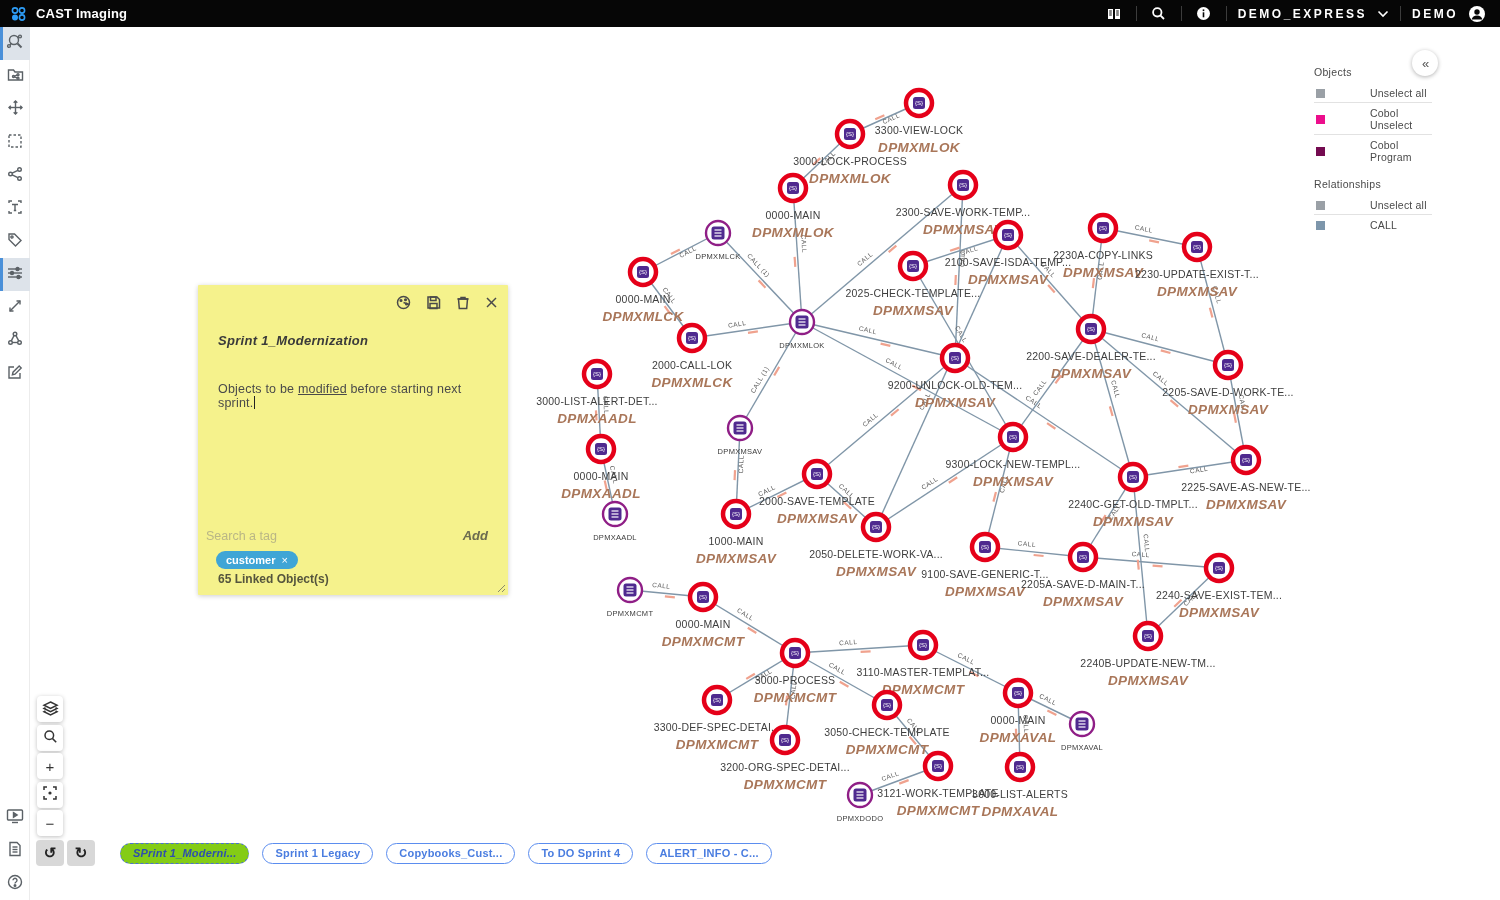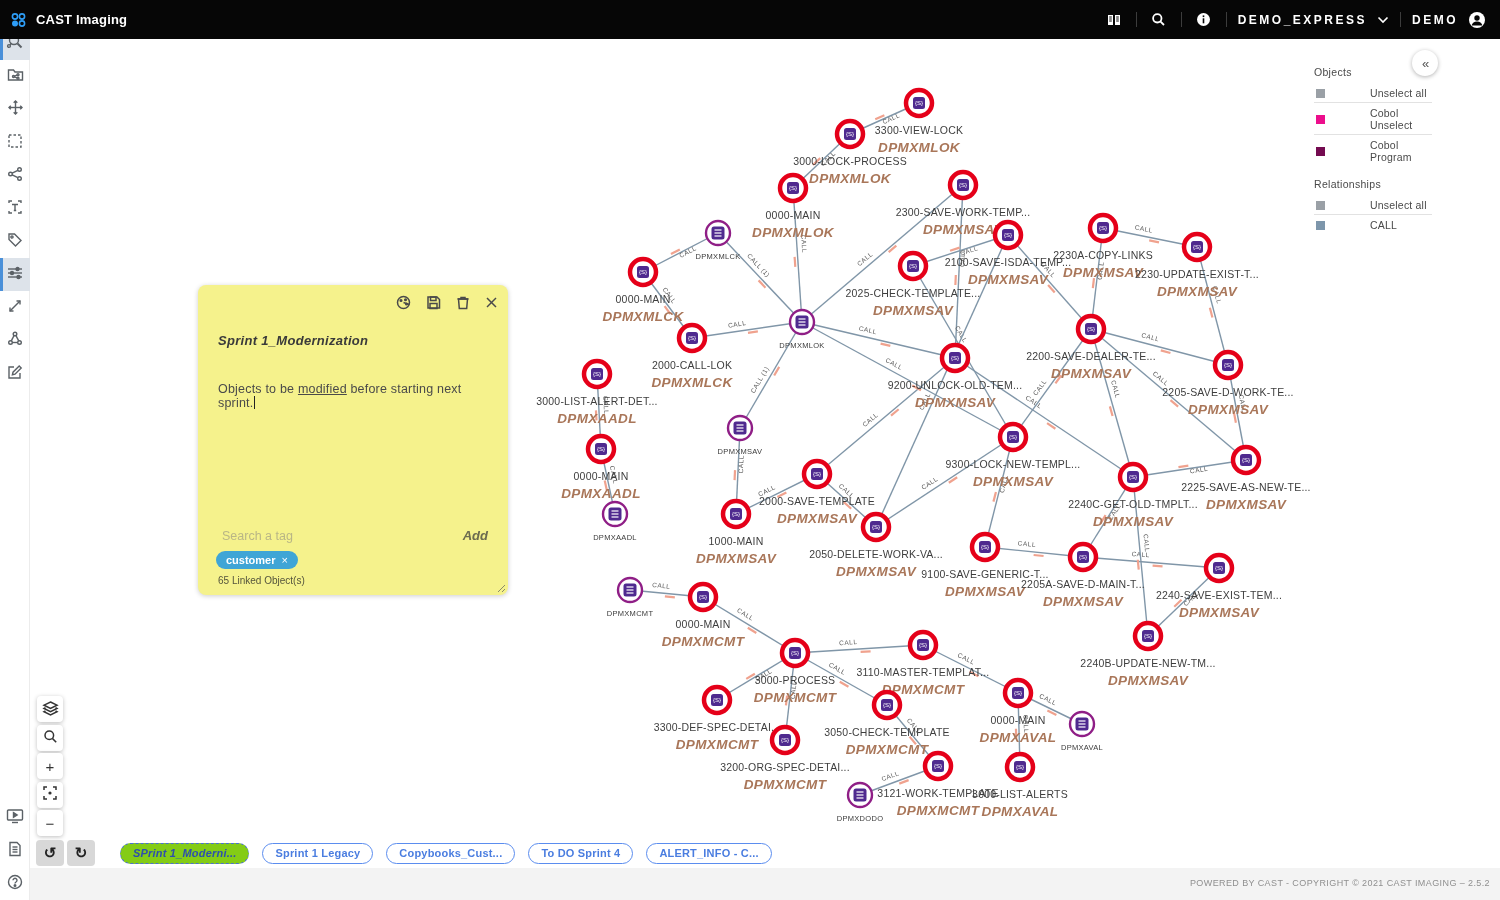--- a/index.html
+++ b/index.html
@@ -1,20 +1,20 @@
 <!DOCTYPE html>
 <html><head>
 <meta charset="utf-8">
 <style>
   * { margin:0; padding:0; box-sizing:border-box; }
   html,body { width:1500px; height:900px; overflow:hidden; font-family:"Liberation Sans", sans-serif; background:#fff; }
   #app { position:relative; width:1500px; height:900px; }
 
   
-  #header { position:absolute; top:0; left:0; width:1500px; height:39px; background:#060606; display:flex; align-items:center; z-index:50; }
+  #header { position:absolute; top:0; left:0; width:1500px; height:27px; background:#060606; display:flex; align-items:center; z-index:50; }
   #logo { display:flex; align-items:center; margin-left:10px; gap:8px; }
   #app-title { color:#fff; font-size:13px; font-weight:bold; letter-spacing:.2px; }
   #header-right { margin-left:auto; display:flex; align-items:center; gap:0; margin-right:14px; }
   .hsep { width:1px; height:15px; background:#3c3c3c; margin:0 11px; }
   .hicon { display:flex; align-items:center; justify-content:center; width:22px; height:22px; cursor:pointer; }
   .htext { color:#fff; font-size:12px; font-weight:bold; letter-spacing:2.5px; cursor:pointer; display:flex; align-items:center; gap:10px; }
 
   
   #sidebar { position:absolute; top:27px; left:0; width:30px; height:873px; background:#fff; border-right:1px solid #ececec; z-index:40; }
   .tool { width:30px; height:33px; display:flex; align-items:center; justify-content:center; cursor:pointer; position:relative; }
@@ -22,35 +22,35 @@
   .tool.selected:before { content:""; position:absolute; left:0; top:0; width:3px; height:100%; background:#4a90d9; }
   .tool svg { stroke:#5b6166; fill:none; stroke-width:1.4; }
   #sidebar-bottom { position:absolute; left:0; bottom:0; width:30px; z-index:45; }
 
   
   .float-btn { position:absolute; width:26px; height:26px; background:#fff; border-radius:4px; box-shadow:0 1px 4px rgba(0,0,0,.25); display:flex; align-items:center; justify-content:center; cursor:pointer; z-index:30; color:#333; font-size:15px; }
   .float-btn svg { stroke:#333; fill:none; stroke-width:1.5; }
   .hist-btn { position:absolute; width:28px; height:26px; background:#d8d8d8; border-radius:4px; display:flex; align-items:center; justify-content:center; cursor:pointer; z-index:30; font-size:15px; font-weight:bold; color:#222; }
 
   
-  #note { position:absolute; left:198px; top:285px; width:310px; height:310px; background:#f5f28c; box-shadow:0 1px 5px rgba(0,0,0,.2); z-index:20; border-radius:8px; }
+  #note { position:absolute; left:198px; top:285px; width:310px; height:310px; background:#f5f28c; box-shadow:0 1px 5px rgba(0,0,0,.2); z-index:20; border-radius:1px; }
   #note-icons { position:absolute; top:10px; right:10px; display:flex; gap:15px; align-items:center; }
   #note-icons svg { stroke:#4a4a4a; fill:none; stroke-width:1.5; cursor:pointer; }
   #note-title { position:absolute; left:20px; top:48px; font-size:13px; font-style:italic; font-weight:bold; color:#3a3a3a; letter-spacing:.3px; }
   #note-body { position:absolute; left:20px; top:97px; right:16px; font-size:12.5px; color:#4a4a4a; letter-spacing:.2px; }
   #note-body .u { text-decoration:underline; }
   .caret { display:inline-block; width:1px; height:13px; background:#222; vertical-align:-2px; margin-left:1px; }
-  #note-search-row { position:absolute; left:24px; right:20px; bottom:52px; display:flex; justify-content:space-between; align-items:flex-end; }
+  #note-search-row { position:absolute; left:8px; right:20px; bottom:52px; display:flex; justify-content:space-between; align-items:flex-end; }
   #note-search { background:transparent; border:none; outline:none; font-size:12.5px; color:#6e6e52; width:180px; font-family:"Liberation Sans",sans-serif; }
   #note-search::placeholder { color:#b9b686; }
   #note-add { font-size:13px; font-weight:bold; color:#62625045; color:#6b6b4f; cursor:pointer;font-style:italic; }
   #note-chip-row { position:absolute; left:18px; bottom:26px; }
   .chip { display:inline-flex; align-items:center; gap:6px; background:#3fa5d6; color:#fff; font-size:11px; font-weight:bold; padding:3px 10px; border-radius:11px; cursor:pointer; }
   .chip .x { font-weight:normal; font-size:11px; cursor:pointer; }
-  #note-linked { position:absolute; left:20px; bottom:9px; font-size:10px; font-weight:normal; color:#55553d; }
+  #note-linked { position:absolute; left:20px; bottom:9px; font-size:12px; font-weight:bold; color:#55553d; }
   #note-resize { position:absolute; right:2px; bottom:2px; cursor:nwse-resize; }
 
   
   #legend { position:absolute; right:68px; top:60px; width:118px; z-index:25; }
   .legend-h { font-size:10.5px; color:#4a4a4a; margin:6px 0 5px 0; letter-spacing:.3px; }
   .legend-row { display:flex; align-items:center; gap:9px; padding:4px 0 3px 2px; cursor:pointer; }
   .legend-row.bordered { border-bottom:1px solid #e2e2e2; }
   .legend-sq { width:9px; height:9px; flex:0 0 auto; }
   .legend-label { font-size:10.5px; color:#4a4a4a; letter-spacing:.2px;margin-left:36px; }
   #collapse-btn { position:absolute; right:62px; top:50px; width:26px; height:26px; border-radius:50%; background:#fff; box-shadow:0 1px 4px rgba(0,0,0,.3); display:flex; align-items:center; justify-content:center; font-size:13px; color:#555; cursor:pointer; z-index:26; letter-spacing:-1px; }
@@ -894,17 +894,14 @@
   </div>
 
   <div id="tags-row">
       <div class="view-tag selected">SPrint 1_Moderni...</div>
       <div class="view-tag">Sprint 1 Legacy</div>
       <div class="view-tag">Copybooks_Cust...</div>
       <div class="view-tag">To DO Sprint 4</div>
       <div class="view-tag">ALERT_INFO - C...</div>
     </div>
 
-  <div id="footer">
-    <div id="footer-text">POWERED BY CAST - COPYRIGHT © 2021 CAST IMAGING – 2.5.2</div>
-  </div>
 
 </div>
 
 </body></html>

